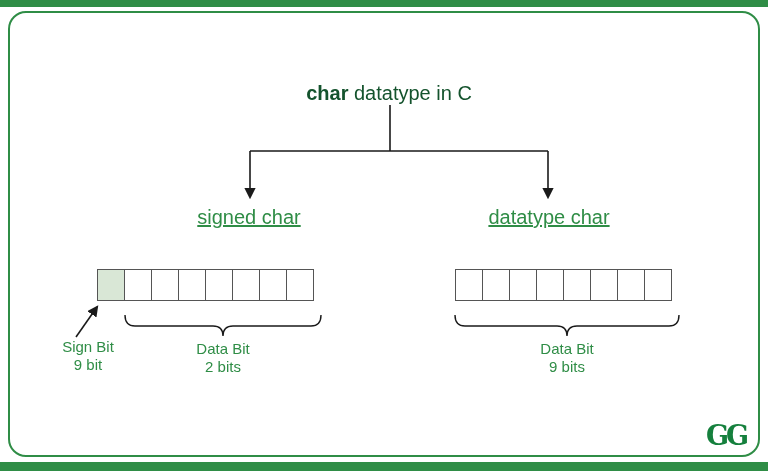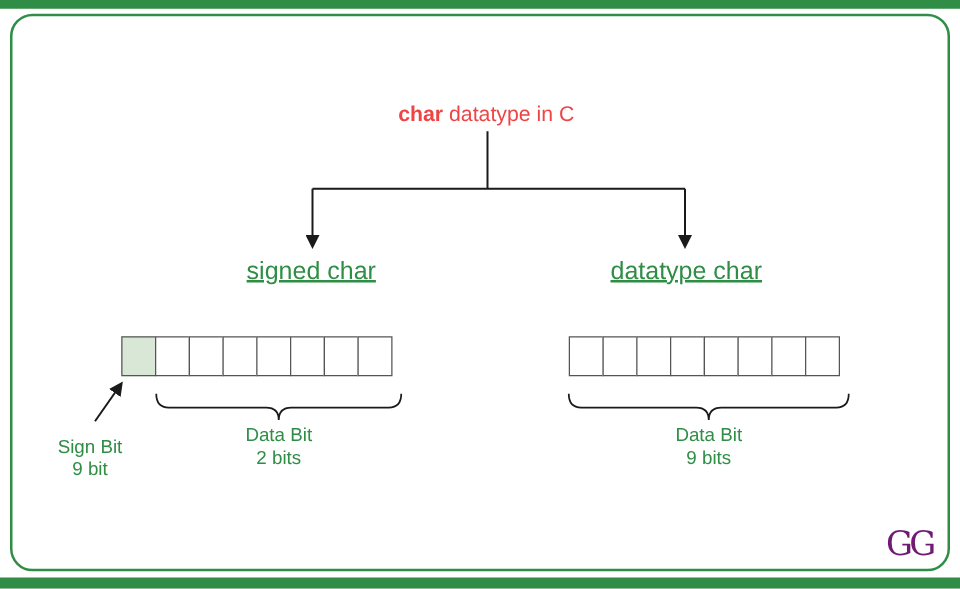--- a/index.html
+++ b/index.html
@@ -24,21 +24,21 @@
     background: #ffffff;
   }
   .overlay-svg {
     position: absolute; left: 0; top: 0;
     width: 768px; height: 471px;
     pointer-events: none;
   }
   .title {
     position: absolute; top: 82px; left: 389px;
     transform: translateX(-50%);
-    color: #ef4444; font-size: 17px; white-space: nowrap;
+    color: #14532d; font-size: 20px; white-space: nowrap;
   }
   .title .kw { font-weight: bold; }
   .branch-label {
     position: absolute;
     transform: translateX(-50%);
     color: #2f8d46; font-size: 20px;
     text-decoration: underline;
     white-space: nowrap;
   }
   .branch-label.left  { top: 206px; left: 249px; }
@@ -56,28 +56,28 @@
     margin-left: -1px;
   }
   .cell:first-child { margin-left: 0; }
   .cell.sign { background: #d9e7d6; }
   .caption {
     position: absolute;
     transform: translateX(-50%);
     color: #2f8d46; font-size: 15px;
     text-align: center; white-space: nowrap; line-height: 18px;
   }
-  .caption.sign-bit   { left: 72px;  top: 338px; margin-top: 11px; }
+  .caption.sign-bit   { left: 88px;  top: 338px; }
   .caption.data-left  { left: 223px; top: 340px; }
   .caption.data-right { left: 567px; top: 340px; }
   .logo {
     position: absolute; right: 22px; bottom: 20px;
-    color: #701a75;
+    color: #15803d;
     font-family: "DejaVu Serif", serif;
-    font-size: 27px; font-weight: normal;
+    font-size: 27px; font-weight: bold;
     letter-spacing: -3px;
   }
 </style>
 </head>
 <body>
 
 <div class="edge-bar top"></div>
 <div class="edge-bar bottom"></div>
 
 <div class="frame"></div>

